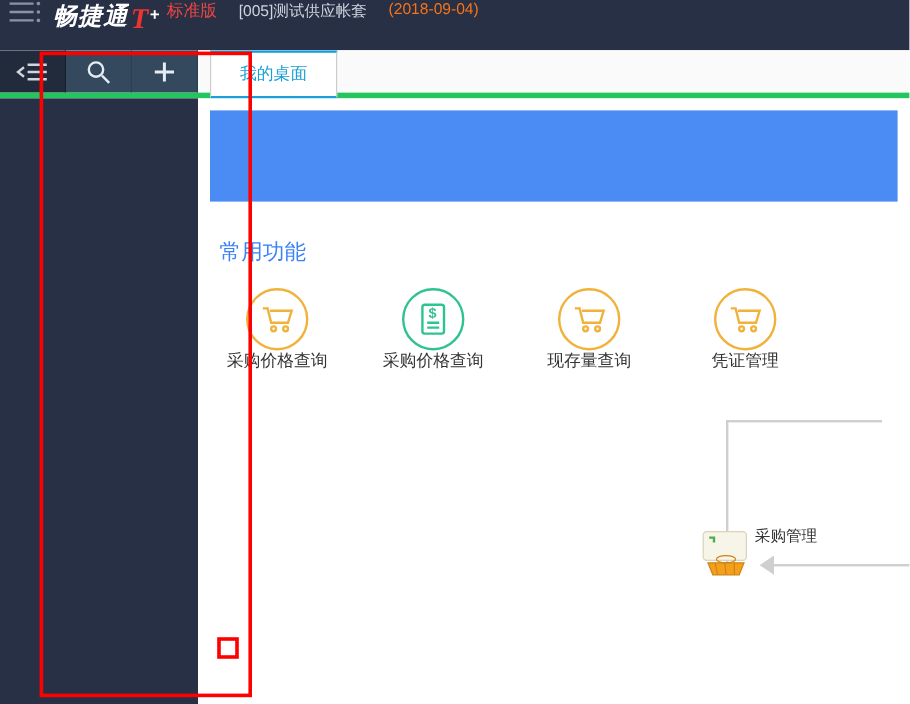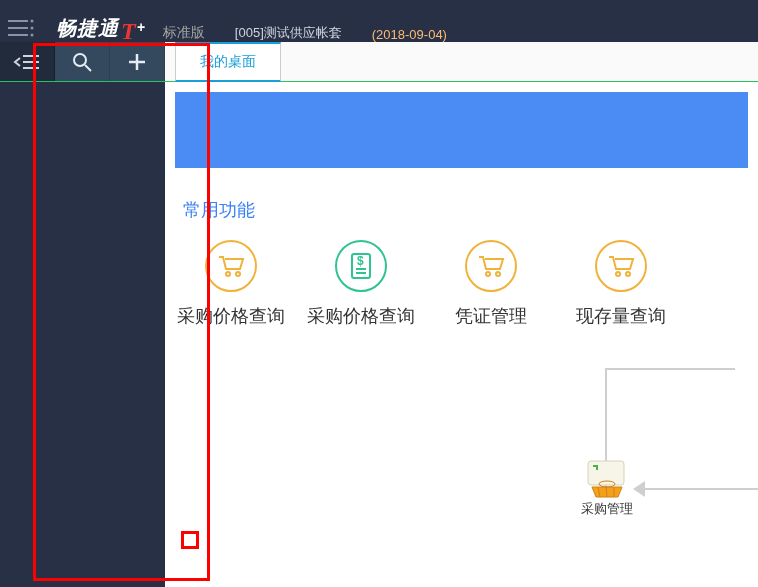--- a/index.html
+++ b/index.html
@@ -4,42 +4,41 @@
 <style>
   * { box-sizing: border-box; margin: 0; padding: 0; }
   html, body { width: 758px; height: 587px; overflow: hidden; font-family: "Microsoft YaHei", Arial, sans-serif; }
   body { display: flex; flex-direction: column; background: #fff; }
 
   
   .header-top {
     height: 42px;
     background: #273044;
     display: flex;
-    align-items: flex-end;
+    align-items: flex-start;
     padding-left: 6px;
     color: #fff;
-    gap: 12px;
   }
   .hamburger-top svg path { stroke: #8a93a7; stroke-width: 2; }
   .brand-wrap { display: flex; align-items: flex-end; margin-left: 10px; }
   .brand-cn { color: #fff; font-style: italic; font-weight: bold; font-size: 20px; letter-spacing: 1px; }
   .brand-t { display: flex; align-items: flex-start; margin-left: 0; }
   .brand-t .t { color: #e33; font-style: italic; font-weight: 900; font-size: 24px; line-height: 22px; margin-left: 2px; font-family: Georgia, serif; }
   .brand-t .plus { color: #fff; font-style: italic; font-size: 14px; font-weight: bold; line-height: 14px; margin-left: 1px; margin-top: 0; }
-  .edition { color: #a3a3a3; font-size: 14px; margin-left: 6px; }
+  .edition { color: #ef4444; font-size: 14px; margin-left: 6px; }
   .account { color: #cfd4de; font-size: 13px; margin-left: 18px; }
-  .date    { color: #fdba74; font-size: 13px; margin-left: 18px; }
+  .date    { color: #f97316; font-size: 13px; margin-left: 18px; }
 
   
   .row2 {
     height: 40px;
     display: flex;
     align-items: stretch;
     background: #fff;
-    border-bottom: 1px solid #22c55e;
+    border-bottom: 5px solid #22c55e;
   }
   .sidebar-head {
     width: 55px;
     background: #222b3c;
     display: flex;
     align-items: center;
     justify-content: center;
     border-right: 1px solid #1a2030;
   }
   .sidebar-head svg line { stroke: #cfd4de; stroke-width: 2; }
@@ -118,21 +117,21 @@
     align-items: center;
     cursor: pointer;
   }
   .func .circle {
     width: 52px; height: 52px;
     border-radius: 50%;
     border: 2px solid #f0b23a;
     display: flex; align-items: center; justify-content: center;
   }
   .func.alt .circle { border-color: #2fc391; }
-  .func .lbl { margin-top: 12px; font-size: 18px; color: #333; text-align: center; white-space: nowrap; }
+  .func .lbl { font-size: 14px; color: #333; text-align: center; white-space: nowrap; }
   .cart svg * { stroke: #f0b23a; fill: none; stroke-width: 2; }
   .price svg rect { stroke: #2fc391; fill: none; stroke-width: 2; }
   .price svg text { fill: #2fc391; font-size: 12px; font-weight: bold; }
   .price svg line { stroke: #2fc391; stroke-width: 2; }
 
   .flow-area {
     position: relative;
     margin: 20px 0 0 0;
     height: 220px;
   }
@@ -160,22 +159,21 @@
     position: absolute; top: 133px;
     width: 0; height: 0;
     border-top: 8px solid transparent;
     border-bottom: 8px solid transparent;
   }
   .flow-arrow-l { left: 468px; border-right: 12px solid #cfcfcf; }
 
   .flow-node {
     position: absolute;
     display: flex;
-    flex-direction: column;
-    align-items: center;
+    flex-direction: row;
     font-size: 13px;
     color: #333;
     cursor: pointer;
   }
   .flow-node .icon-box { width: 48px; height: 44px; display:flex; align-items:center; justify-content:center; }
   .node-purchase { left: 416px; top: 108px; }
 
   
   .highlight {
     position: absolute;
@@ -270,32 +268,32 @@
       </div>
 
       <div class="func">
         <div class="circle cart">
           <svg width="28" height="24">
             <polyline points="2,3 6,3 9,15 23,15 26,5 8,5"></polyline>
             <circle cx="11" cy="20" r="2"></circle>
               <circle cx="21" cy="20" r="2"></circle>
           </svg>
         </div>
-        <div class="lbl">凭证管理</div>
+        <div class="lbl">现存量查询</div>
       </div>
 
       <div class="func">
         <div class="circle cart">
           <svg width="28" height="24">
             <polyline points="2,3 6,3 9,15 23,15 26,5 8,5"></polyline>
             <circle cx="11" cy="20" r="2"></circle>
               <circle cx="21" cy="20" r="2"></circle>
           </svg>
         </div>
-        <div class="lbl">现存量查询</div>
+        <div class="lbl">凭证管理</div>
       </div>
     </div>
 
 
     <div class="flow-area">
       <div class="flow-hline1"></div>
       <div class="flow-vline"></div>
       <div class="flow-hline2"></div>
       <div class="flow-arrow-l"></div>
 

